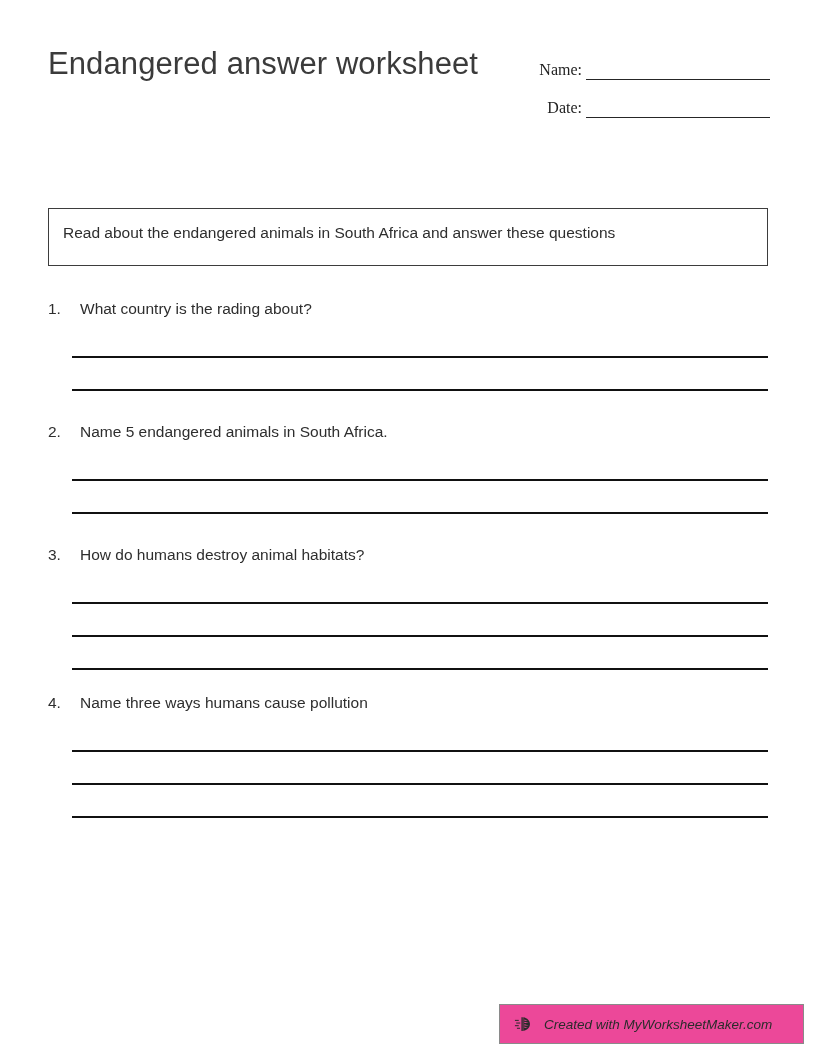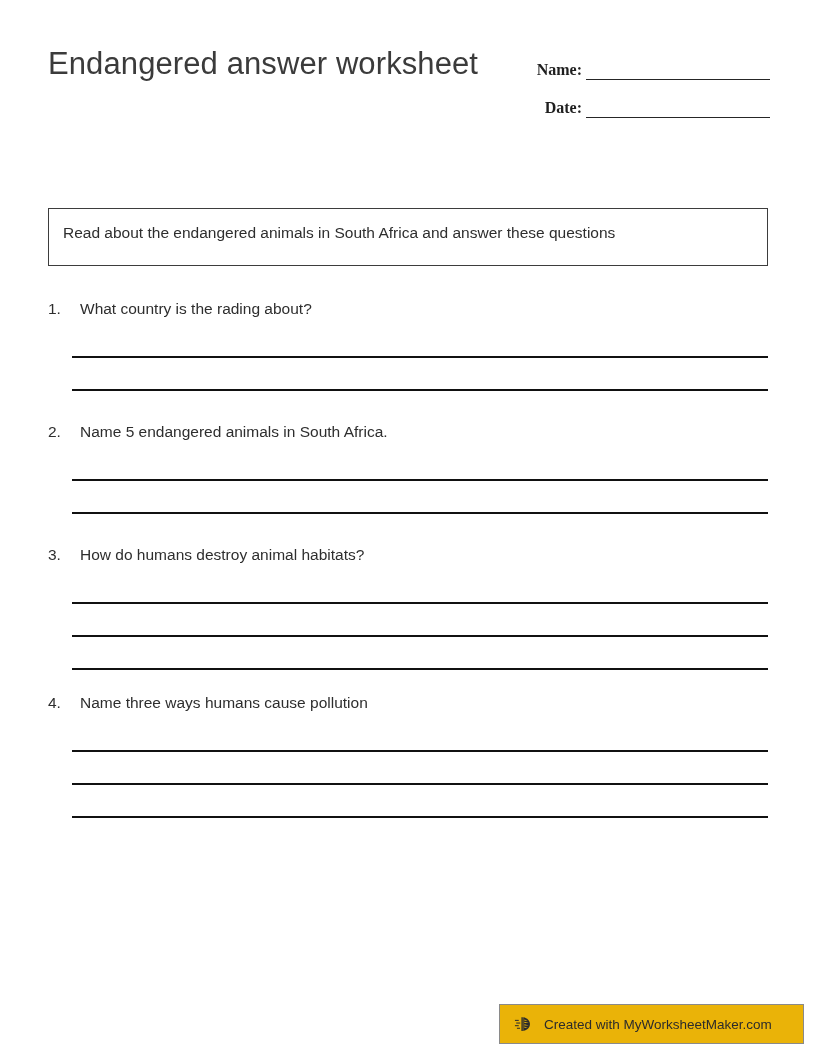--- a/index.html
+++ b/index.html
@@ -57,21 +57,20 @@
   }
   .meta-label {
     width: 62px;
     text-align: right;
     font-family: "Liberation Serif", serif;
     font-size: 16px;
     color: #1f1f1f;
     padding-bottom: 7px;
     padding-right: 4px;
     white-space: nowrap;
-    font-weight: bold;
   }
   .meta-line {
     flex: 1;
     border-bottom: 1.4px solid #262626;
     height: 0;
     margin-bottom: 6px;
   }
 
   
   .instruction-box {
@@ -136,24 +135,25 @@
 
   
   .footer-badge {
     position: absolute;
     left: 499px;
     top: 1004px;
     width: 305px;
     height: 40px;
     box-sizing: border-box;
     border: 1.2px solid #8a8a8a;
-    background: #eab308;
+    background: #ec4899;
     display: flex;
     align-items: center;
     padding-left: 14px;
+    font-style: italic;
   }
   .footer-logo {
     width: 22px;
     height: 22px;
     flex: none;
     margin-right: 8px;
     display: block;
   }
   .footer-text {
     font-size: 13.5px;

